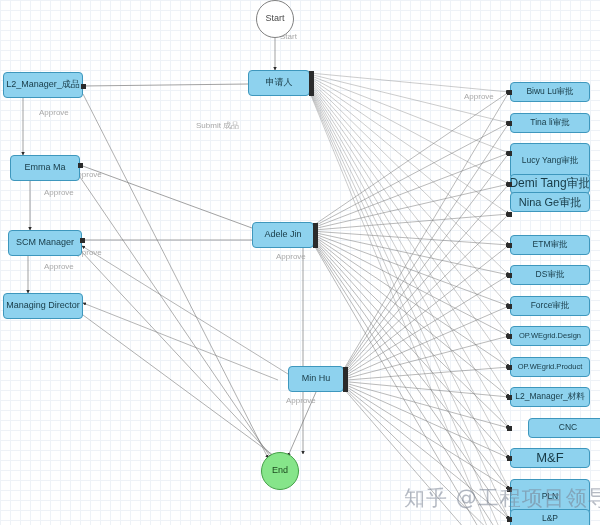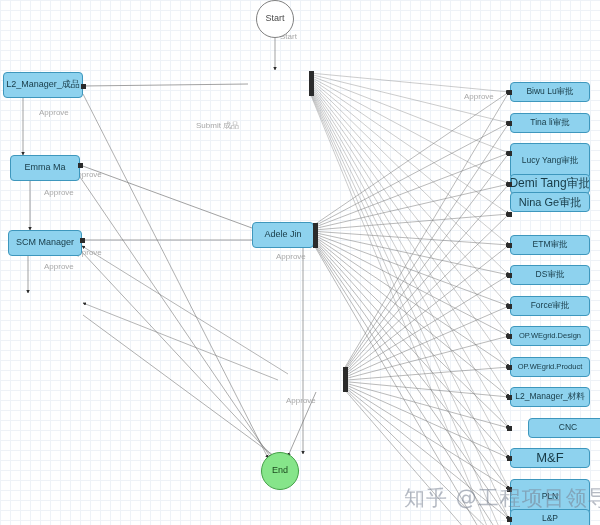--- a/index.html
+++ b/index.html
@@ -162,30 +162,33 @@
         <line x1="344" y1="384" x2="509" y2="458" marker-end="url(#arrow)" stroke-opacity="0.75"></line>
         <line x1="344" y1="385.25" x2="509" y2="489" marker-end="url(#arrow)" stroke-opacity="0.75"></line>
         <line x1="344" y1="386.5" x2="509" y2="519" marker-end="url(#arrow)" stroke-opacity="0.75"></line>
         <line x1="344" y1="387.75" x2="509" y2="550" marker-end="url(#arrow)" stroke-opacity="0.75"></line>
         <line x1="344" y1="389" x2="509" y2="580" marker-end="url(#arrow)" stroke-opacity="0.75"></line>
       </g>
   </svg>
 
   <div class="node terminal" style="left: 256px; top: 0px; width: 38px; height: 38px;">Start</div>
 
+  <div class="node" style="left: 248px; top: 70px; width: 62px; height: 26px;">申请人</div>
 
   <div class="node" style="left: 252px; top: 222px; width: 62px; height: 26px;">Adele Jin</div>
 
+  <div class="node" style="left: 288px; top: 366px; width: 56px; height: 26px;">Min Hu</div>
 
   <div class="node" style="left: 3px; top: 72px; width: 80px; height: 26px;">L2_Manager_成品</div>
 
   <div class="node" style="left: 8px; top: 230px; width: 74px; height: 26px;">SCM Manager</div>
 
   <div class="node" style="left: 10px; top: 155px; width: 70px; height: 26px;">Emma Ma</div>
 
+  <div class="node" style="left: 3px; top: 293px; width: 80px; height: 26px;">Managing Director</div>
 
   <div class="node terminal end" style="left: 261px; top: 452px; width: 38px; height: 38px;">End</div>
 
   <div id="right-nodes">
       <div class="node" style="left: 510px; top: 82px; width: 80px; height: 20px; font-size: 8.5px;">Biwu Lu审批</div>
       <div class="node" style="left: 510px; top: 113px; width: 80px; height: 20px; font-size: 8.5px;">Tina li审批</div>
       <div class="node" style="left: 510px; top: 143px; width: 80px; height: 36px; font-size: 8.5px;">Lucy Yang审批</div>
       <div class="node" style="left: 510px; top: 174px; width: 80px; height: 20px; font-size: 12px;">Demi Tang审批</div>
       <div class="node" style="left: 510px; top: 192px; width: 80px; height: 20px; font-size: 11px;">Nina Ge审批</div>
       <div class="node" style="left: 510px; top: 235px; width: 80px; height: 20px; font-size: 8.5px;">ETM审批</div>

